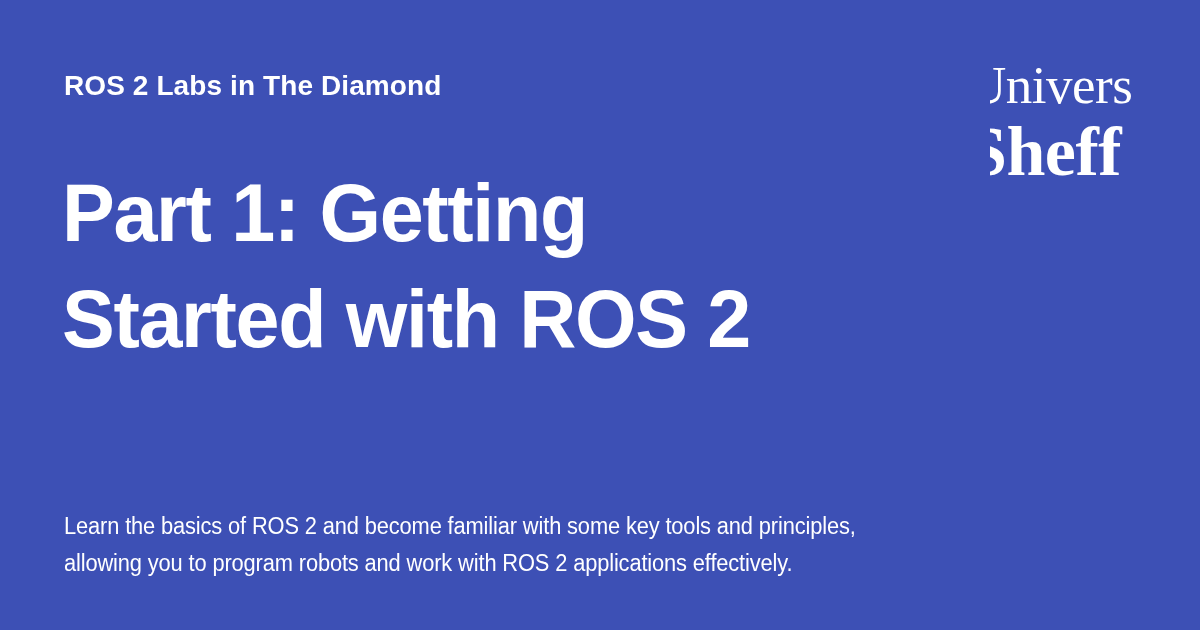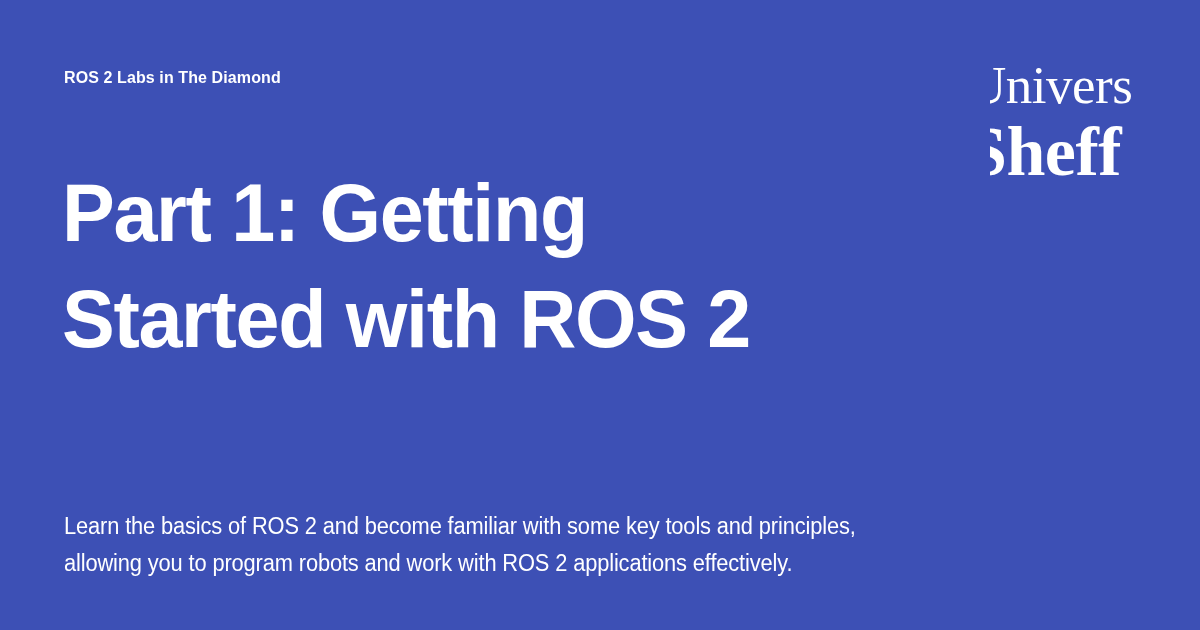--- a/index.html
+++ b/index.html
@@ -21,21 +21,21 @@
     background: #3d50b5;
     overflow: hidden;
     box-sizing: border-box;
   }
 
   
   #eyebrow {
     position: absolute;
     left: 64px;
     top: 68px;
-    font-size: 16px;
+    font-size: 28px;
     font-weight: bold;
     letter-spacing: 0.1px;
     color: #ffffff;
     line-height: 1.3;
     white-space: nowrap;
   }
 
   
   #title {
     position: absolute;

